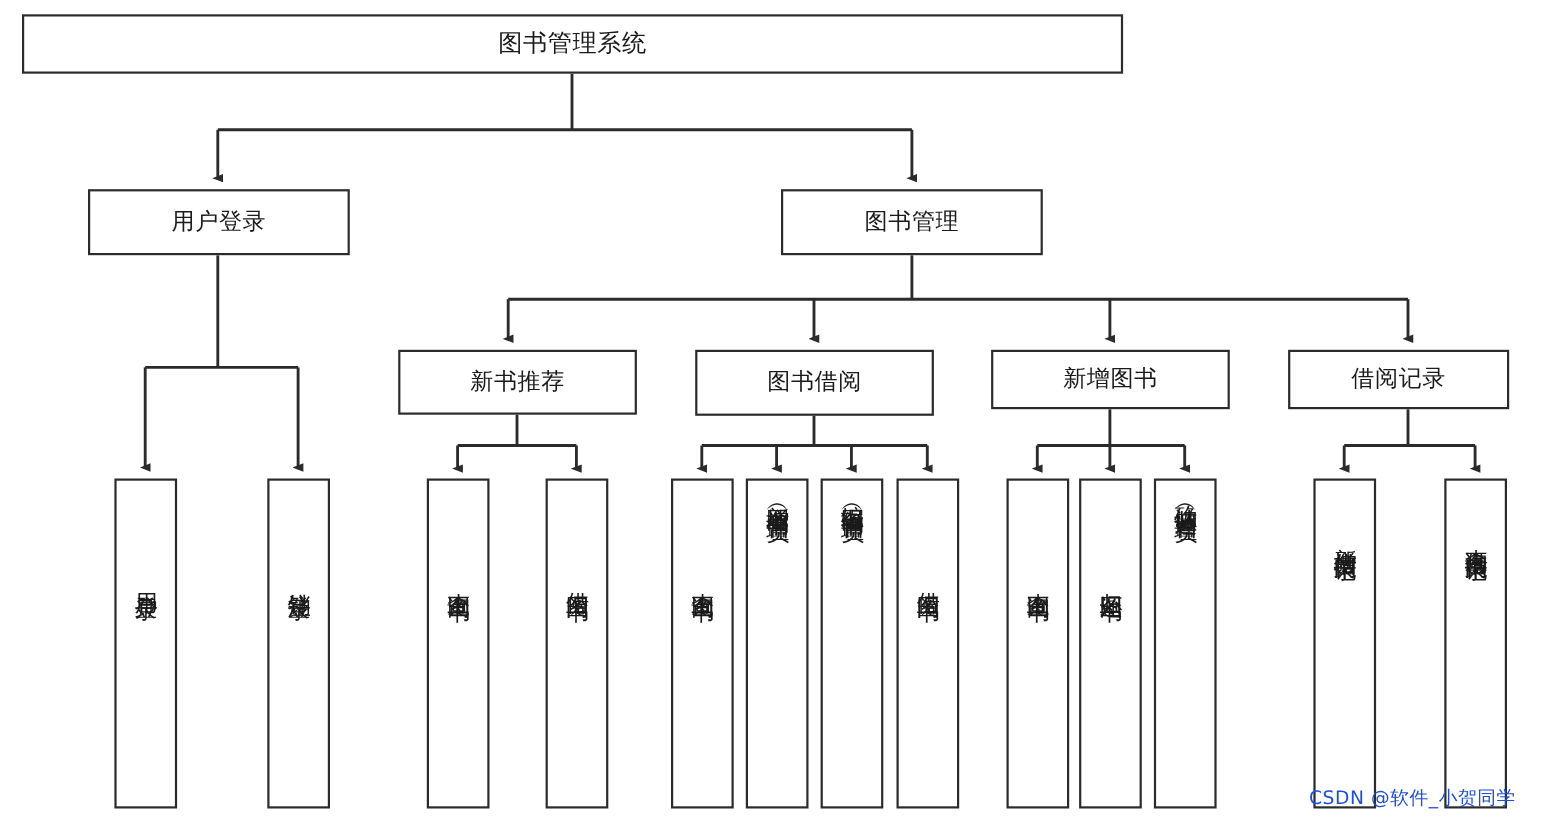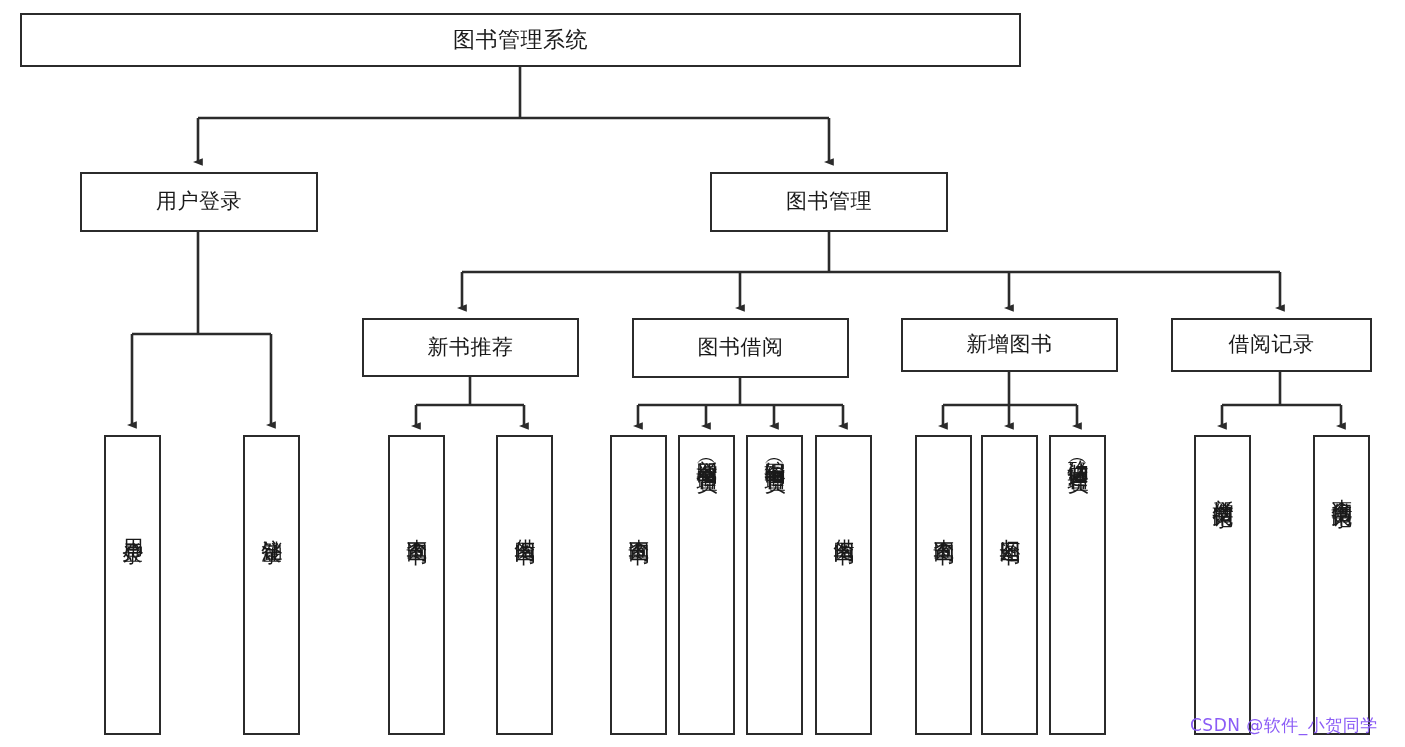--- a/index.html
+++ b/index.html
@@ -58,21 +58,21 @@
   .node.vert .lbl {
     writing-mode: vertical-rl;
     text-orientation: upright;
     font-size: 21px;
     line-height: 1.0;
     letter-spacing: 2px;
   }
   .watermark {
     position: absolute;
     font-size: 17px;
-    color: #8b5cf6;
+    color: #1d4ed8;
     letter-spacing: 0.5px;
     white-space: nowrap;
     z-index: 3;
     font-family: "DejaVu Sans", "Liberation Sans", sans-serif;
   }
 </style>
 </head>
 <body>
 
 <div id="canvas">

